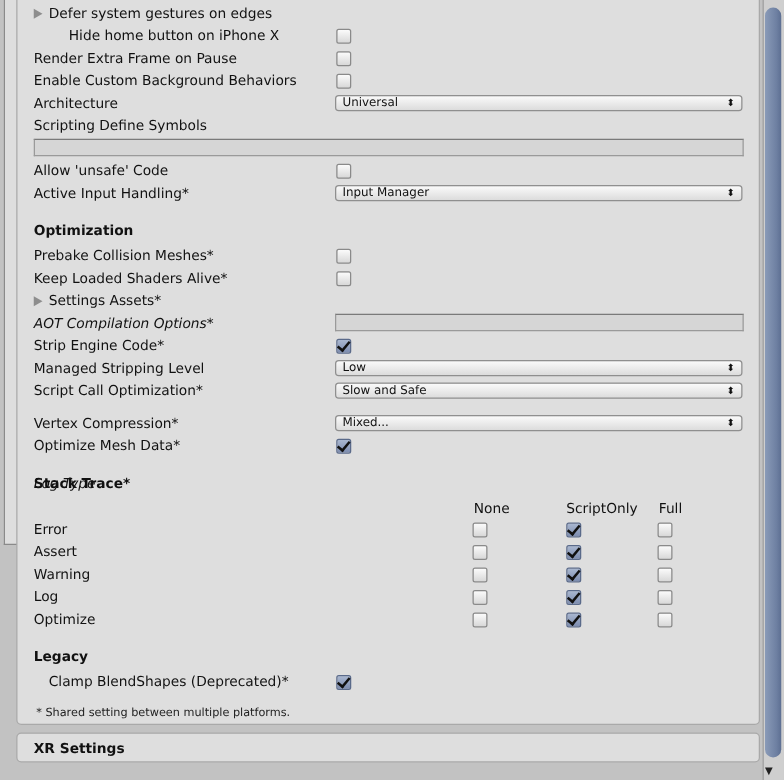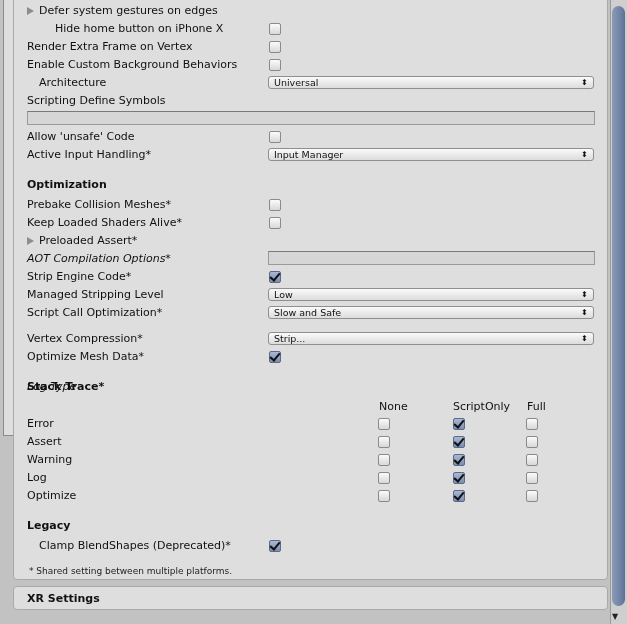--- a/index.html
+++ b/index.html
@@ -76,49 +76,49 @@
 <div class="outer">
   <div class="panel"></div>
   <div class="xr">
       <span>XR Settings</span>
     </div>
 </div>
 
 <div class="row foldout" style="top:3px;">Defer system gestures on edges</div>
 <div class="row" style="top:21px;margin-left:28px;">Hide home button on iPhone X</div>
 <div class="cb" style="left:269px;top:23px;"></div>
-<div class="row" style="top:39px;">Render Extra Frame on Vertex</div>
+<div class="row" style="top:39px;">Render Extra Frame on Pause</div>
 <div class="cb" style="left:269px;top:41px;"></div>
 <div class="row" style="top:57px;">Enable Custom Background Behaviors</div>
 <div class="cb" style="left:269px;top:59px;"></div>
-<div class="row" style="top:75px;margin-left:12px;">Architecture</div>
+<div class="row" style="top:75px;">Architecture</div>
 <div class="dd" style="top:76px;"><span>Universal</span><span class="arr">⬍</span></div>
 <div class="row" style="top:93px;">Scripting Define Symbols</div>
 <div class="tf" style="left:27px;top:111px;width:568px;"></div>
 <div class="row" style="top:129px;">Allow 'unsafe' Code</div>
 <div class="cb" style="left:269px;top:131px;"></div>
 <div class="row" style="top:147px;">Active Input Handling*</div>
 <div class="dd" style="top:148px;"><span>Input Manager</span><span class="arr">⬍</span></div>
 
 <div class="row hdr" style="top:177px;">Optimization</div>
 <div class="row" style="top:197px;">Prebake Collision Meshes*</div>
 <div class="cb" style="left:269px;top:199px;"></div>
 <div class="row" style="top:215px;">Keep Loaded Shaders Alive*</div>
 <div class="cb" style="left:269px;top:217px;"></div>
-<div class="row foldout" style="top:233px;">Preloaded Assert*</div>
+<div class="row foldout" style="top:233px;">Settings Assets*</div>
 <div class="row" style="top:251px;font-style:italic;">AOT Compilation Options*</div>
 <div class="tf" style="left:268px;top:251px;width:327px;"></div>
 <div class="row" style="top:269px;">Strip Engine Code*</div>
 <div class="cb on" style="left:269px;top:271px;"></div>
 <div class="row" style="top:287px;">Managed Stripping Level</div>
 <div class="dd" style="top:288px;"><span>Low</span><span class="arr">⬍</span></div>
 <div class="row" style="top:305px;">Script Call Optimization*</div>
 <div class="dd" style="top:306px;"><span>Slow and Safe</span><span class="arr">⬍</span></div>
 <div class="row" style="top:331px;">Vertex Compression*</div>
-<div class="dd" style="top:332px;"><span>Strip...</span><span class="arr">⬍</span></div>
+<div class="dd" style="top:332px;"><span>Mixed...</span><span class="arr">⬍</span></div>
 <div class="row" style="top:349px;">Optimize Mesh Data*</div>
 <div class="cb on" style="left:269px;top:351px;"></div>
 
 <div class="row hdr" style="top:379px;">Stack Trace*</div>
 <div class="row" style="top:379px;font-style:italic;">Log Type</div>
 <div class="row" style="top:399px;left:379px;">None</div>
 <div class="row" style="top:399px;left:453px;">ScriptOnly</div>
 <div class="row" style="top:399px;left:527px;">Full</div>
 
 <div class="row" style="top:416px;">Error</div>

